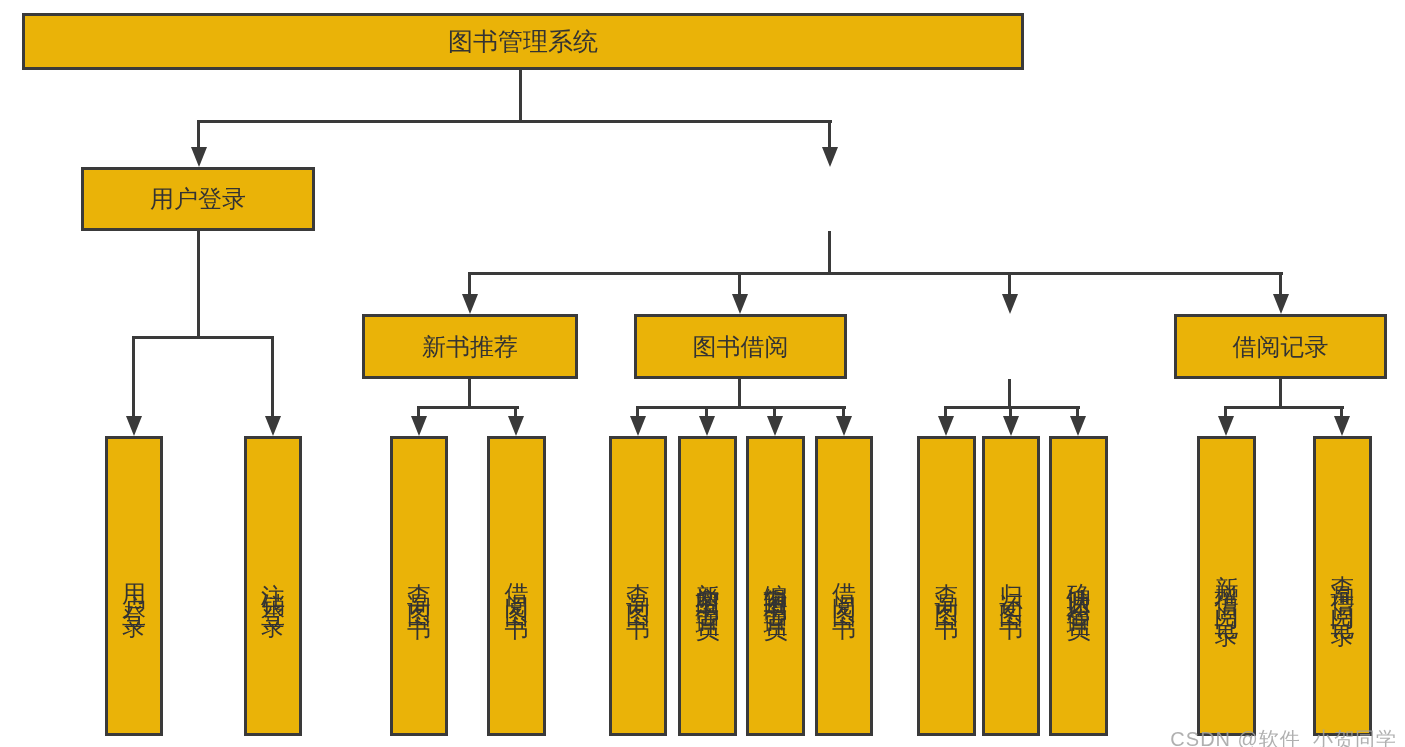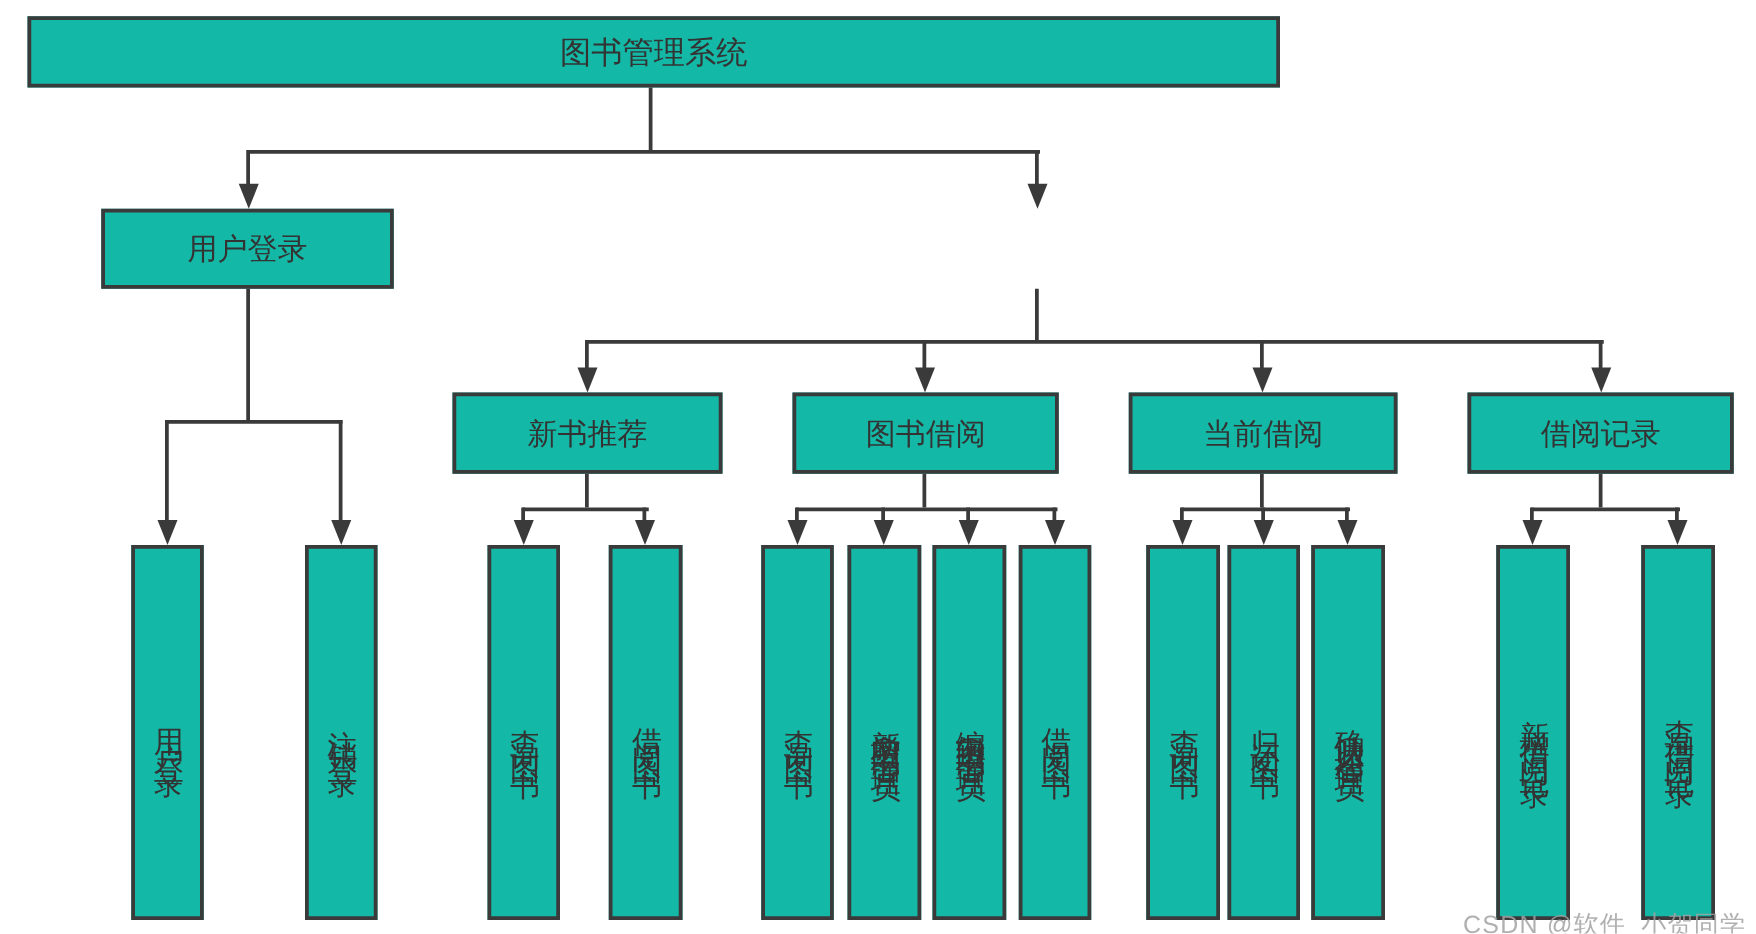--- a/index.html
+++ b/index.html
@@ -13,21 +13,21 @@
     width:1405px;height:747px;
     background:var(--bg);
     font-family:"Liberation Sans","DejaVu Sans",sans-serif;
     color:var(--text);
     overflow:hidden;
   }
   .box{
     position:absolute;
     box-sizing:border-box;
     border:3px solid var(--line);
-    background:#14b8a6;
+    background:#eab308;
     display:flex;
     align-items:center;
     justify-content:center;
     text-align:center;
     font-size:24px;
     color:var(--text);
   }
   .root{font-size:25px;}
   .leaf{
     writing-mode:vertical-rl;
@@ -60,21 +60,20 @@
 <body>
 
 <div id="canvas">
 
   <div class="box root" style="left:22px;top:13px;width:1002px;height:57px;">图书管理系统</div>
 
   <div class="box" style="left:81px;top:167px;width:234px;height:64px;">用户登录</div>
 
   <div class="box" style="left:362px;top:314px;width:216px;height:65px;">新书推荐</div>
   <div class="box" style="left:634px;top:314px;width:213px;height:65px;">图书借阅</div>
-  <div class="box" style="left:903px;top:314px;width:215px;height:65px;">当前借阅</div>
   <div class="box" style="left:1174px;top:314px;width:213px;height:65px;">借阅记录</div>
 
   <div class="box leaf ls11" style="left:105px;width:58px;">用户登录</div>
   <div class="box leaf ls11" style="left:244px;width:58px;">注销登录</div>
 
   <div class="box leaf ls11" style="left:390px;width:58px;">查询图书</div>
   <div class="box leaf ls11" style="left:487px;width:59px;">借阅图书</div>
 
   <div class="box leaf ls11" style="left:609px;width:58px;">查询图书</div>
   <div class="box leaf ls5" style="left:678px;width:59px;">新增图书（管理员）</div>

